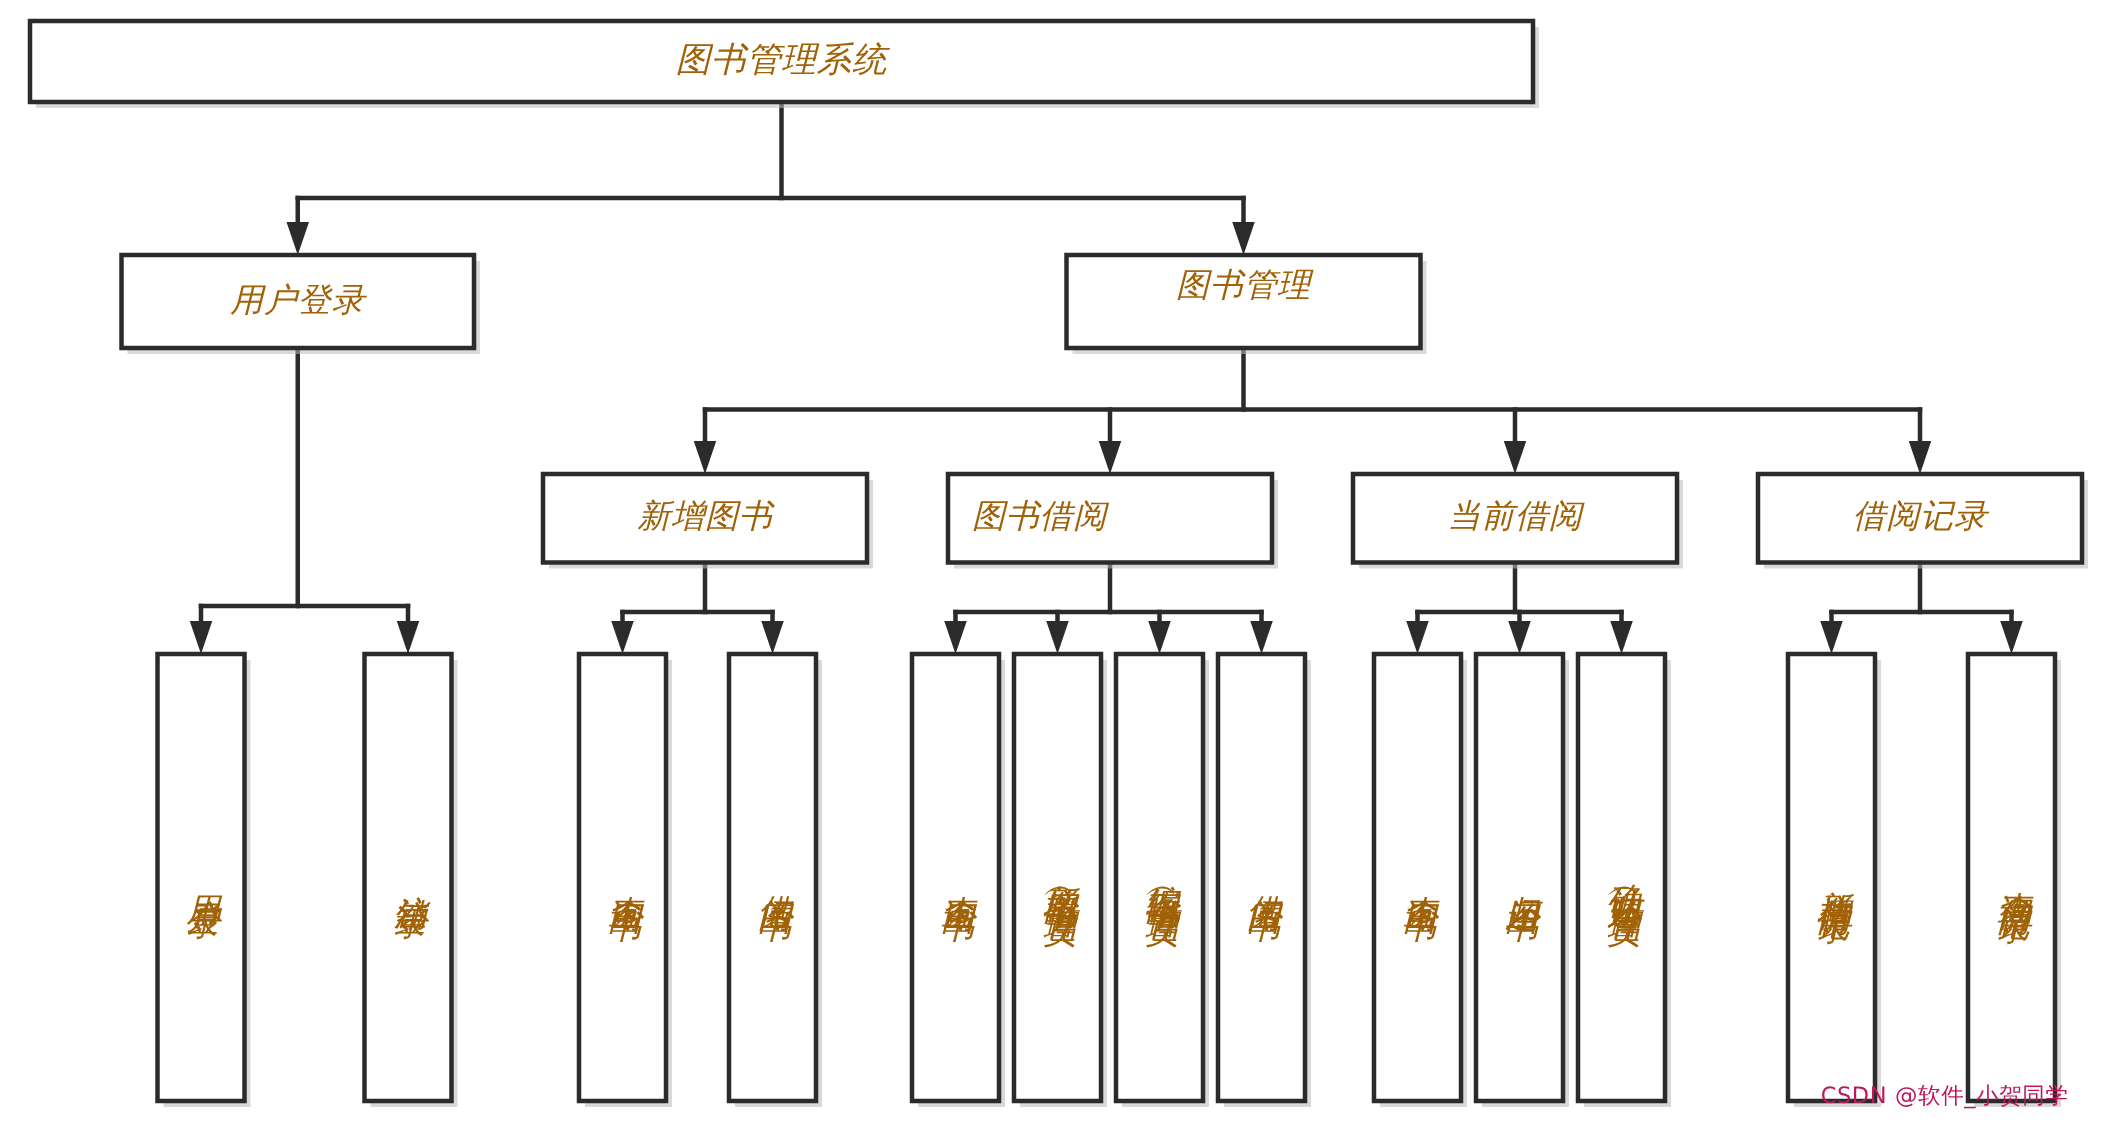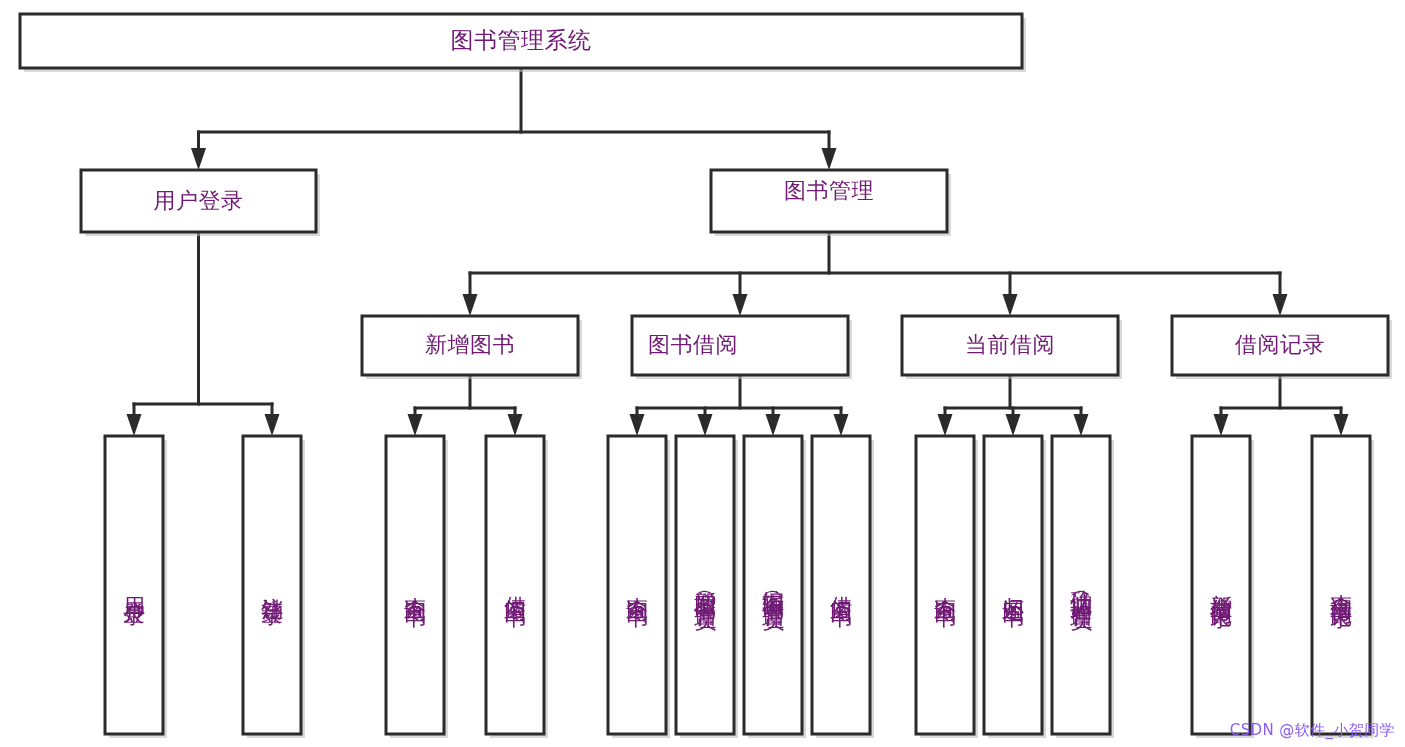--- a/index.html
+++ b/index.html
@@ -44,25 +44,26 @@
     stroke-linecap: square;
   }
   .arrow-head {
     fill: #2b2b2b;
   }
   .node-label {
     position: absolute;
     display: flex;
     align-items: center;
     justify-content: center;
-    color: #701a75;
+    color: #a16207;
     font-family: "DejaVu Sans", "Liberation Sans", sans-serif;
     line-height: 1.12;
     pointer-events: none;
     box-sizing: border-box;
+    font-style: italic;
   }
   .node-label.horizontal {
     font-size: 22px;
     letter-spacing: 0.5px;
   }
   .node-label.horizontal.root-label {
     font-size: 23px;
   }
   .node-label.vertical {
     writing-mode: vertical-rl;
@@ -72,24 +73,24 @@
     padding: 6px 0;
     white-space: nowrap;
   }
   .node-hit {
     position: absolute;
     background: transparent;
     box-sizing: border-box;
   }
   #watermark {
     position: absolute;
-    right: 10px;
+    right: 26px;
     bottom: 7px;
     font-size: 15px;
-    color: #8b5cf6;
+    color: #be185d;
     font-family: "DejaVu Sans", "Liberation Sans", sans-serif;
     white-space: nowrap;
     letter-spacing: 0.4px;
   }
 </style>
 </head>
 <body>
 
 <div id="diagram-root">
   <svg id="diagram-svg" viewBox="0 0 1405 747">

